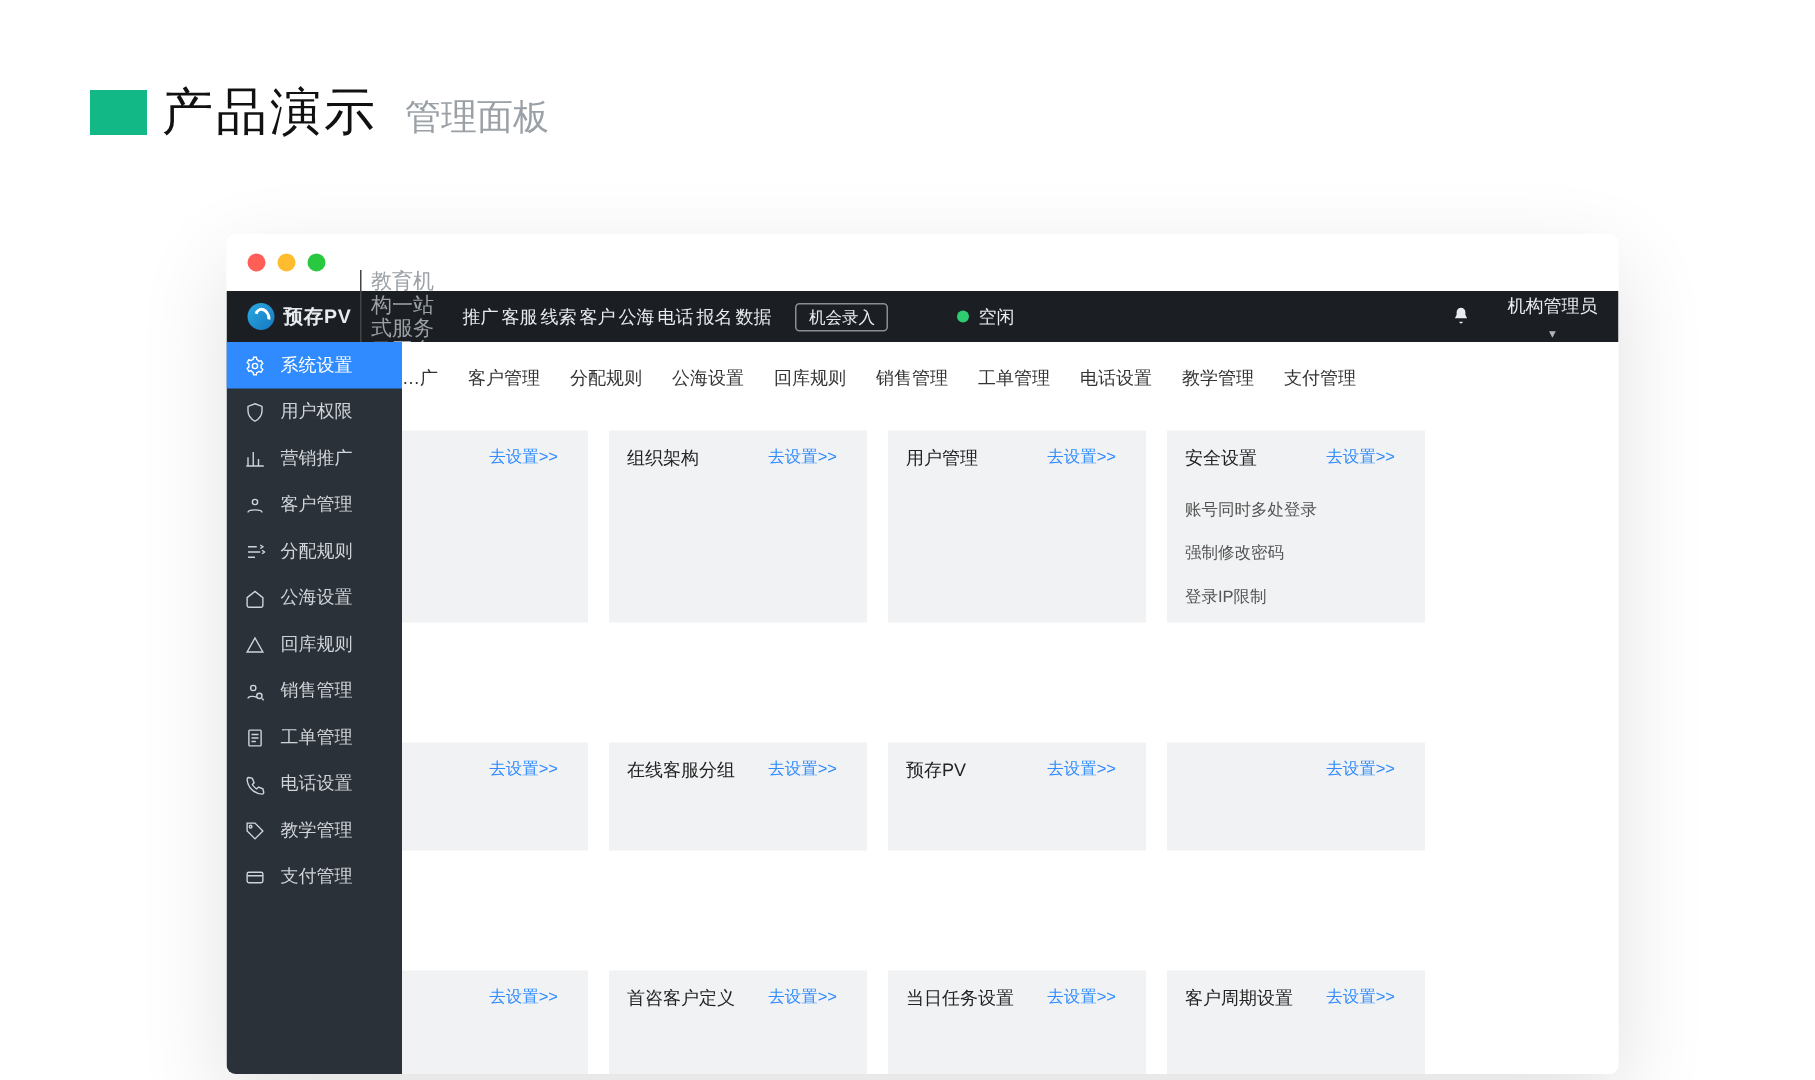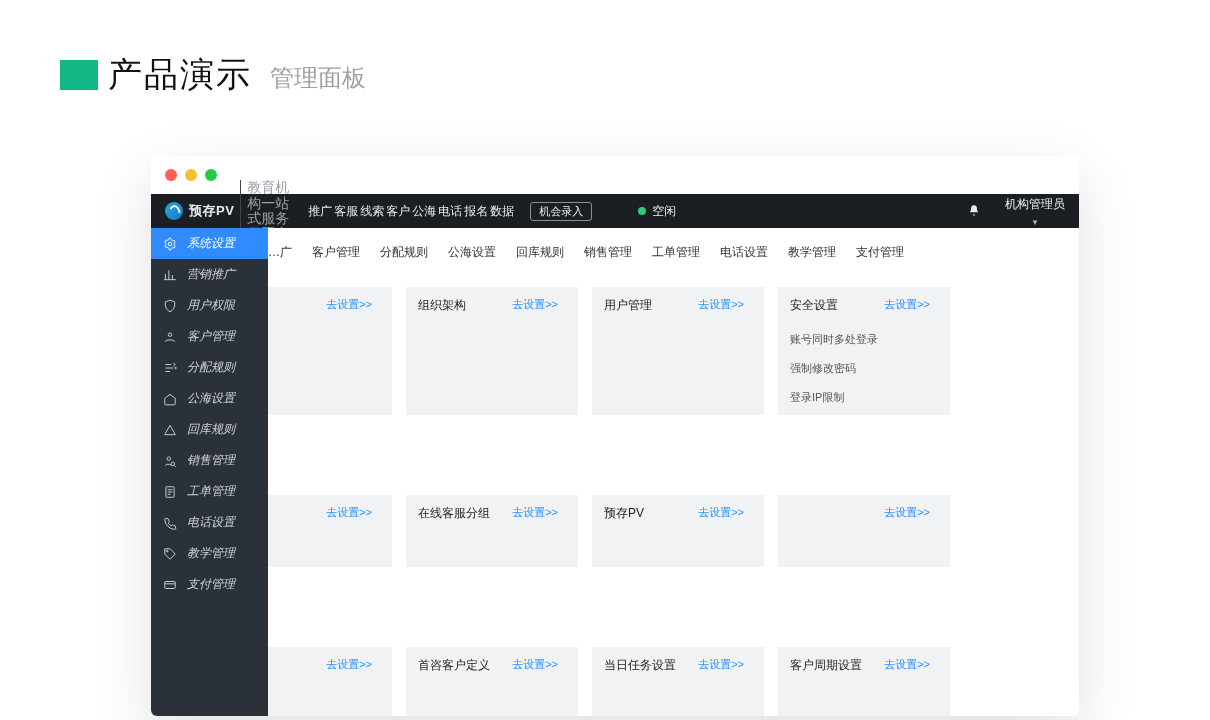--- a/index.html
+++ b/index.html
@@ -118,21 +118,20 @@
 
   
   .app-body { flex:1; display:flex; min-height:0; }
   .sidebar {
     width: 117px;
     background: #2b3138;
     color: #d0d4d9;
     font-size: 12px;
     display:flex; flex-direction:column;
     padding-top: 0;
-    font-style: italic;
   }
   .side-item {
     display:flex; align-items:center; gap:10px;
     padding: 7px 12px;
     cursor:pointer;
   }
   .side-item.active { background:#2f8bff; color:#fff; }
   .side-item .ico { width:14px; height:14px; display:flex; align-items:center; justify-content:center; }
   .side-item .ico svg { width:14px; height:14px; stroke:#cfd4da; fill:none; stroke-width:1.6; }
   .side-item.active .ico svg { stroke:#fff; }
@@ -228,32 +227,32 @@
             <svg viewBox="0 0 24 24">
               <circle cx="12" cy="12" r="3"></circle>
               <path d="M19 12a7 7 0 0 0-.1-1.2l2-1.6-2-3.4-2.4 1A7 7 0 0 0 14 4.5L13.6 2h-3.2L10 4.5a7 7 0 0 0-2.5 1.3l-2.4-1-2 3.4 2 1.6A7 7 0 0 0 5 12a7 7 0 0 0 .1 1.2l-2 1.6 2 3.4 2.4-1A7 7 0 0 0 10 19.5l.4 2.5h3.2l.4-2.5a7 7 0 0 0 2.5-1.3l2.4 1 2-3.4-2-1.6A7 7 0 0 0 19 12z"></path>
             </svg>
           </span>
           <span>系统设置</span>
         </div>
         <div class="side-item">
           <span class="ico">
             <svg viewBox="0 0 24 24">
+              <path d="M12 2l8 3v5c0 5-3.4 9.4-8 12-4.6-2.6-8-7-8-12V5z"></path>
+            </svg>
+          </span>
+          <span>用户权限</span>
+        </div>
+        <div class="side-item">
+          <span class="ico">
+            <svg viewBox="0 0 24 24">
               <path d="M4 20V10M10 20V4M16 20v-8M22 20H2"></path>
             </svg>
           </span>
           <span>营销推广</span>
-        </div>
-        <div class="side-item">
-          <span class="ico">
-            <svg viewBox="0 0 24 24">
-              <path d="M12 2l8 3v5c0 5-3.4 9.4-8 12-4.6-2.6-8-7-8-12V5z"></path>
-            </svg>
-          </span>
-          <span>用户权限</span>
         </div>
         <div class="side-item">
           <span class="ico">
             <svg viewBox="0 0 24 24">
               <circle cx="12" cy="8" r="3"></circle>
               <path d="M4 20c0-4 16-4 16 0"></path>
             </svg>
           </span>
           <span>客户管理</span>
         </div>

